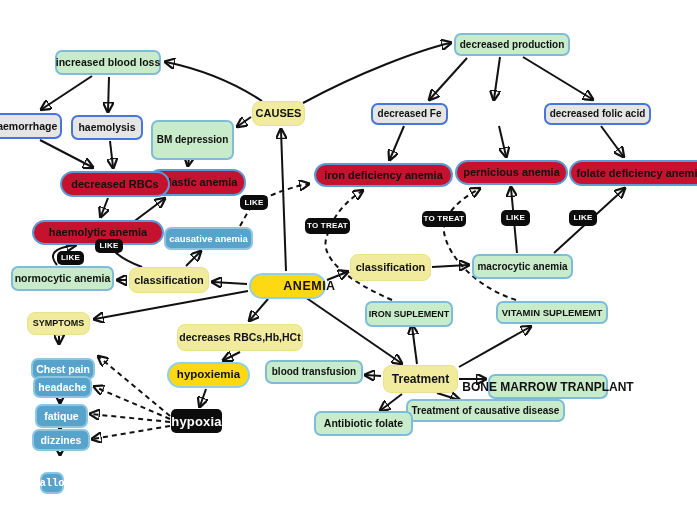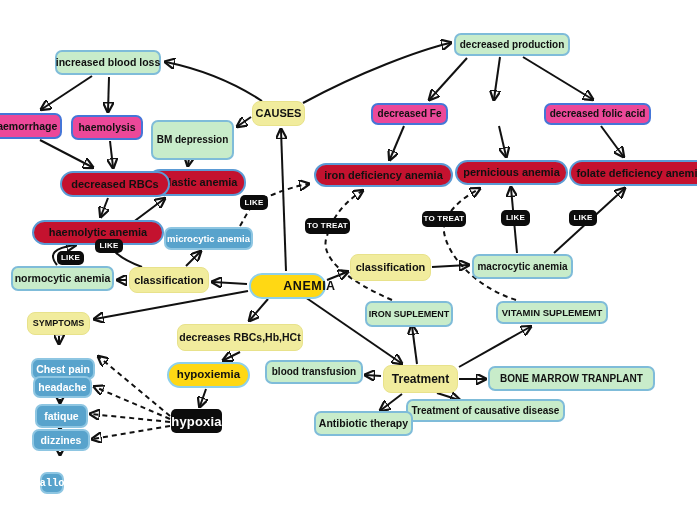--- a/index.html
+++ b/index.html
@@ -6,21 +6,21 @@
   #canvas{
     position:relative;width:697px;height:520px;overflow:hidden;background:#ffffff;
     font-family:"Liberation Sans",sans-serif;
   }
   .node{
     position:absolute;box-sizing:border-box;display:flex;align-items:center;justify-content:center;
     font-weight:bold;color:#111;text-align:center;white-space:nowrap;z-index:2;
     font-size:10.5px;line-height:1;
   }
   .green{background:#c8ecca;border:2px solid #7fbcd9;border-radius:7px;}
-  .blue{background:#ec4899;border:2px solid #4576d8;border-radius:7px;}
+  .blue{background:#e5e5e5;border:2px solid #4576d8;border-radius:7px;}
   .red{background:#c4122f;border:2px solid #5b9bd5;border-radius:13px;font-size:11px;}
   .steel{background:#58a3cc;border:2px solid #8ec6e2;border-radius:7px;color:#fff;}
   .yellow{background:#f1ec9d;border:1px solid #e8e28b;border-radius:8px;}
   .gold{background:#ffd814;border:2.5px solid #8fd0ea;border-radius:14px;}
   .black{background:#0c0c0c;border-radius:5px;color:#fff;font-size:8px;z-index:4;letter-spacing:.2px;}
   #edges{position:absolute;left:0;top:0;z-index:1;}
   #edges path{fill:none;stroke:#111;stroke-width:2;}
   #edges path.d{stroke-dasharray:5 4;}
 </style>
 </head>
@@ -92,40 +92,40 @@
   <div class="node green" style="left:151px;top:120px;width:83px;height:40px;font-size:10px;">BM depression</div>
   <div class="node yellow" style="left:252px;top:101px;width:53px;height:25px;font-size:11px;">CAUSES</div>
   <div class="node blue" style="left:371px;top:103px;width:77px;height:22px;font-size:10px;">decreased Fe</div>
   <div class="node blue" style="left:544px;top:103px;width:107px;height:22px;font-size:10px;">decreased folic acid</div>
   <div class="node red" style="left:147px;top:169px;width:99px;height:27px;z-index:2;">aplastic anemia</div>
   <div class="node red" style="left:60px;top:171px;width:110px;height:26px;z-index:3;">decreased RBCs</div>
   <div class="node red" style="left:314px;top:163px;width:139px;height:24px;">iron deficiency anemia</div>
   <div class="node red" style="left:455px;top:160px;width:113px;height:25px;">pernicious anemia</div>
   <div class="node red" style="left:569px;top:160px;width:142px;height:26px;">folate deficiency anemia</div>
   <div class="node red" style="left:32px;top:220px;width:132px;height:25px;">haemolytic anemia</div>
-  <div class="node steel" style="left:164px;top:227px;width:89px;height:23px;font-size:9.5px;">microcytic anemia</div>
+  <div class="node steel" style="left:164px;top:227px;width:89px;height:23px;font-size:9.5px;">causative anemia</div>
   <div class="node green" style="left:11px;top:266px;width:103px;height:25px;">normocytic anemia</div>
   <div class="node yellow" style="left:129px;top:267px;width:80px;height:26px;font-size:11px;">classification</div>
   <div class="node gold" style="left:249px;top:273px;width:77px;height:26px;font-size:12.5px;letter-spacing:.5px;padding-left:44px;">ANEMIA</div>
   <div class="node yellow" style="left:350px;top:254px;width:81px;height:27px;font-size:11px;">classification</div>
   <div class="node green" style="left:472px;top:254px;width:101px;height:25px;font-size:10px;">macrocytic anemia</div>
   <div class="node green" style="left:365px;top:301px;width:88px;height:26px;font-size:9px;">IRON SUPLEMENT</div>
   <div class="node green" style="left:496px;top:301px;width:112px;height:23px;font-size:9.5px;">VITAMIN SUPLEMEMT</div>
   <div class="node yellow" style="left:27px;top:312px;width:63px;height:23px;font-size:9px;">SYMPTOMS</div>
   <div class="node yellow" style="left:177px;top:324px;width:126px;height:27px;">decreases RBCs,Hb,HCt</div>
   <div class="node steel" style="left:31px;top:346px;width:64px;height:22px;margin-top:12px;">Chest pain</div>
   <div class="node gold" style="left:167px;top:362px;width:83px;height:26px;font-size:11.5px;">hypoxiemia</div>
   <div class="node green" style="left:265px;top:360px;width:98px;height:24px;font-size:10px;">blood transfusion</div>
   <div class="node yellow" style="left:383px;top:365px;width:75px;height:28px;font-size:12px;">Treatment</div>
-  <div class="node green" style="left:488px;top:366px;width:167px;height:25px;font-size:10px;">BONE MARROW TRANPLANT</div>
+  <div class="node green" style="left:488px;top:374px;width:120px;height:25px;font-size:12px;">BONE MARROW TRANPLANT</div>
   <div class="node steel" style="left:33px;top:376px;width:59px;height:22px;">headache</div>
   <div class="node steel" style="left:35px;top:404px;width:53px;height:24px;">fatique</div>
   <div class="node black" style="left:171px;top:409px;width:51px;height:24px;font-size:13px;">hypoxia</div>
   <div class="node green" style="left:406px;top:399px;width:159px;height:23px;font-size:10px;">Treatment of causative disease</div>
-  <div class="node green" style="left:314px;top:411px;width:99px;height:25px;">Antibiotic therapy</div>
+  <div class="node green" style="left:314px;top:411px;width:99px;height:25px;">Antibiotic folate</div>
   <div class="node steel" style="left:32px;top:429px;width:58px;height:22px;">dizzines</div>
   <div class="node steel" style="left:40px;top:472px;width:24px;height:22px;font-family:Liberation Mono, monospace;">pallor</div>
 
   <div class="node black" style="left:57px;top:251px;width:27px;height:14px;">LIKE</div>
   <div class="node black" style="left:95px;top:239px;width:28px;height:14px;">LIKE</div>
   <div class="node black" style="left:240px;top:195px;width:28px;height:15px;">LIKE</div>
   <div class="node black" style="left:305px;top:218px;width:45px;height:16px;">TO TREAT</div>
   <div class="node black" style="left:422px;top:211px;width:44px;height:16px;">TO TREAT</div>
   <div class="node black" style="left:501px;top:210px;width:29px;height:16px;">LIKE</div>
   <div class="node black" style="left:569px;top:210px;width:28px;height:16px;">LIKE</div>

